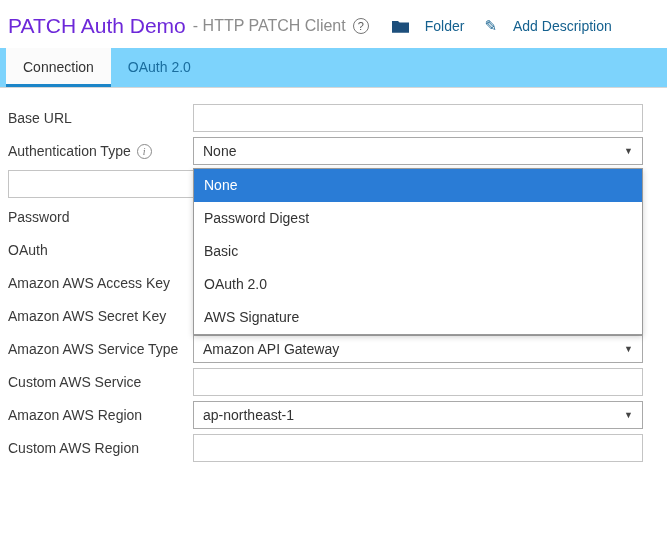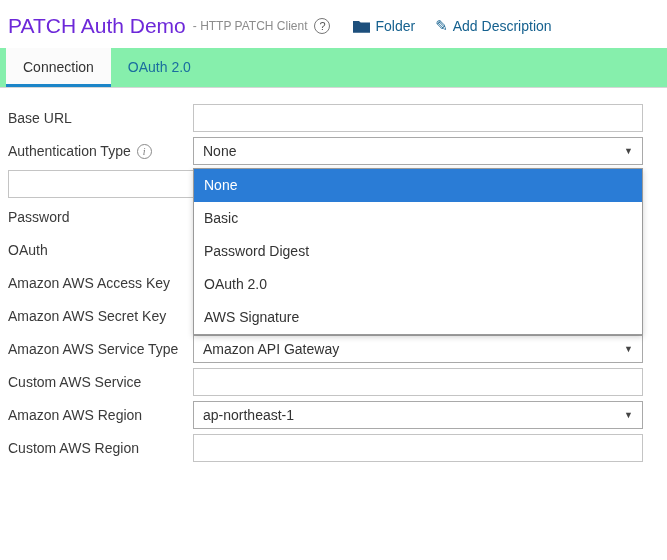--- a/index.html
+++ b/index.html
@@ -10,36 +10,36 @@
     font-family: "Liberation Sans", sans-serif;
     font-size: 14px; color: #333;
   }
 
   
   .header {
     display: flex; align-items: center;
     padding: 10px 10px 6px 8px; gap: 7px; height: 48px;
   }
   .title { font-size: 21px; color: #6d28d9; white-space: nowrap; }
-  .subtitle { font-size: 12px; color: #8c8c8c; white-space: nowrap; text-align: right; }
+  .subtitle { font-size: 16px; color: #8c8c8c; white-space: nowrap; text-align: right; }
   .help-circle {
     width: 16px; height: 16px; border: 1px solid #777; border-radius: 50%;
     font-size: 11px; color: #555; display: inline-flex;
     align-items: center; justify-content: center; flex: 0 0 auto; cursor: pointer;
   }
   .header-links { display: flex; gap: 20px; margin-left: 16px; }
   .hlink {
-    color: #15618f; display: inline-flex; align-items: center; gap: 5px;
+    color: #15618f; display: inline-flex; align-items: center; gap: 16px;
     cursor: pointer; white-space: nowrap;
   }
   .pencil { color: #15618f; font-size: 15px; }
 
   
   .tabs {
-    display: flex; background: #86efac;
+    display: flex; background: #7dd3fc;
     border-bottom: 1px solid #d6d6d6; padding-left: 6px; height: 40px;
   }
   .tab {
     padding: 11px 17px 8px 17px; color: #1a6d9e; cursor: pointer;
     border-bottom: 3px solid transparent;
   }
   .tab.active { color: #333; border-bottom-color: #1b85c8; background: #fbfbfb; }
 
   
   .form { padding: 16px 8px 0 8px; }
@@ -116,22 +116,22 @@
     <span class="label">
       <span>Authentication Type</span>
       <span class="info-circle">i</span>
     </span>
     <div class="select">
       <span>None</span>
       <span class="arrow">▼</span>
     </div>
     <div class="dropdown">
       <div class="option selected">None</div>
+      <div class="option">Password Digest</div>
       <div class="option">Basic</div>
-      <div class="option">Password Digest</div>
       <div class="option">OAuth 2.0</div>
       <div class="option">AWS Signature</div>
     </div>
   </div>
 
   <div class="row">
     <input class="text" type="text" value="" style="">
   </div>
 
   <div class="row">

